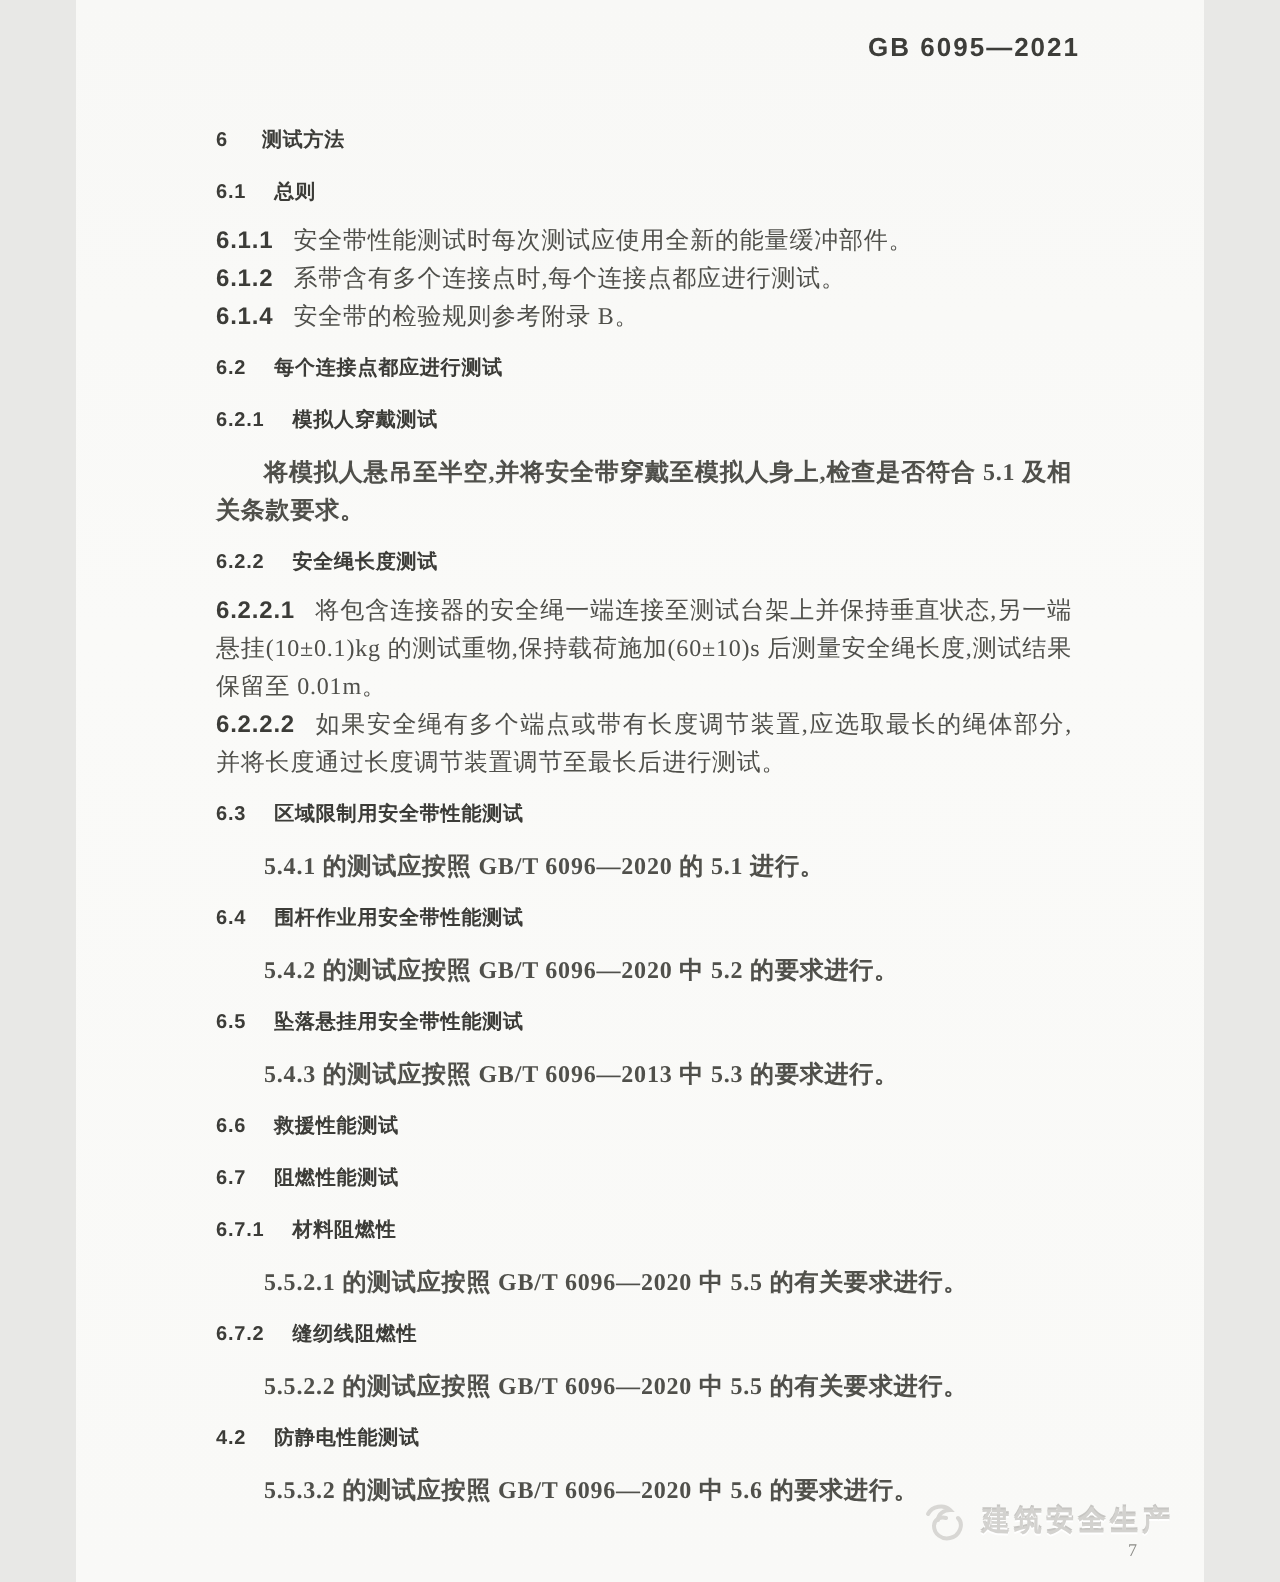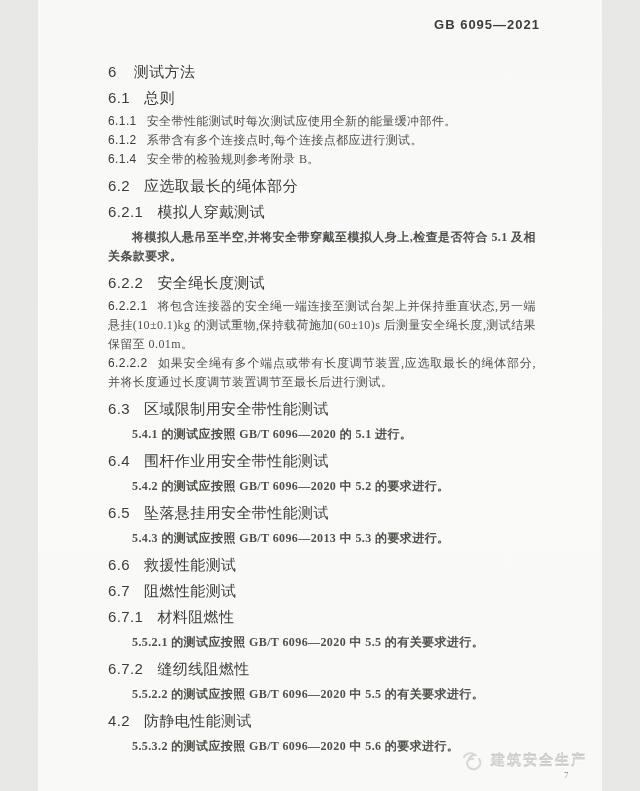--- a/index.html
+++ b/index.html
@@ -35,33 +35,33 @@
     letter-spacing: 0.4px;
   }
   .content p {
     margin: 0;
     padding: 0;
     line-height: 19px;
     text-align: justify;
   }
   .h {
     font-family: "Liberation Sans", sans-serif;
-    font-weight: normal;
+    font-weight: bold;
     color: #3c3c38;
-    font-size: 15px;
+    font-size: 10px;
     text-align: center;
   }
   .h1 { margin-top: 28px !important; }
   .h2, .h3 { margin-top: 7px !important; }
   .h .num { margin-right: 14px; }
   .h1 .num { margin-right: 17px; }
   .clause { margin-top: 0 !important; color: #50504b; }
   .clause .num {
     font-family: "Liberation Sans", sans-serif;
-    font-weight: normal;
+    font-weight: bold;
     color: #3c3c38;
     margin-right: 10px;
   }
   .clause.gap { margin-top: 5px !important; }
   .para {
     margin-top: 7px !important;
     text-indent: 2em;
     color: #50504b;
     font-weight: bold;
   }
@@ -99,21 +99,21 @@
   <div class="header">
     <span class="doc-code">GB 6095—2021</span>
   </div>
 
   <div class="content" id="content">
       <p class="h h1"><span class="num">6</span><span>测试方法</span></p>
       <p class="h h2"><span class="num">6.1</span><span>总则</span></p>
       <p class="clause gap"><span class="num">6.1.1</span><span>安全带性能测试时每次测试应使用全新的能量缓冲部件。</span></p>
       <p class="clause"><span class="num">6.1.2</span><span>系带含有多个连接点时,每个连接点都应进行测试。</span></p>
       <p class="clause"><span class="num">6.1.4</span><span>安全带的检验规则参考附录 B。</span></p>
-      <p class="h h2"><span class="num">6.2</span><span>应选取最长的绳体部分</span></p>
+      <p class="h h2"><span class="num">6.2</span><span>每个连接点都应进行测试</span></p>
       <p class="h h3"><span class="num">6.2.1</span><span>模拟人穿戴测试</span></p>
       <p class="para">将模拟人悬吊至半空,并将安全带穿戴至模拟人身上,检查是否符合 5.1 及相关条款要求。</p>
       <p class="h h3"><span class="num">6.2.2</span><span>安全绳长度测试</span></p>
       <p class="clause gap"><span class="num">6.2.2.1</span><span>将包含连接器的安全绳一端连接至测试台架上并保持垂直状态,另一端悬挂(10±0.1)kg 的测试重物,保持载荷施加(60±10)s 后测量安全绳长度,测试结果保留至 0.01m。</span></p>
       <p class="clause"><span class="num">6.2.2.2</span><span>如果安全绳有多个端点或带有长度调节装置,应选取最长的绳体部分,并将长度通过长度调节装置调节至最长后进行测试。</span></p>
       <p class="h h2"><span class="num">6.3</span><span>区域限制用安全带性能测试</span></p>
       <p class="para">5.4.1 的测试应按照 GB/T 6096—2020 的 5.1 进行。</p>
       <p class="h h2"><span class="num">6.4</span><span>围杆作业用安全带性能测试</span></p>
       <p class="para">5.4.2 的测试应按照 GB/T 6096—2020 中 5.2 的要求进行。</p>
       <p class="h h2"><span class="num">6.5</span><span>坠落悬挂用安全带性能测试</span></p>

